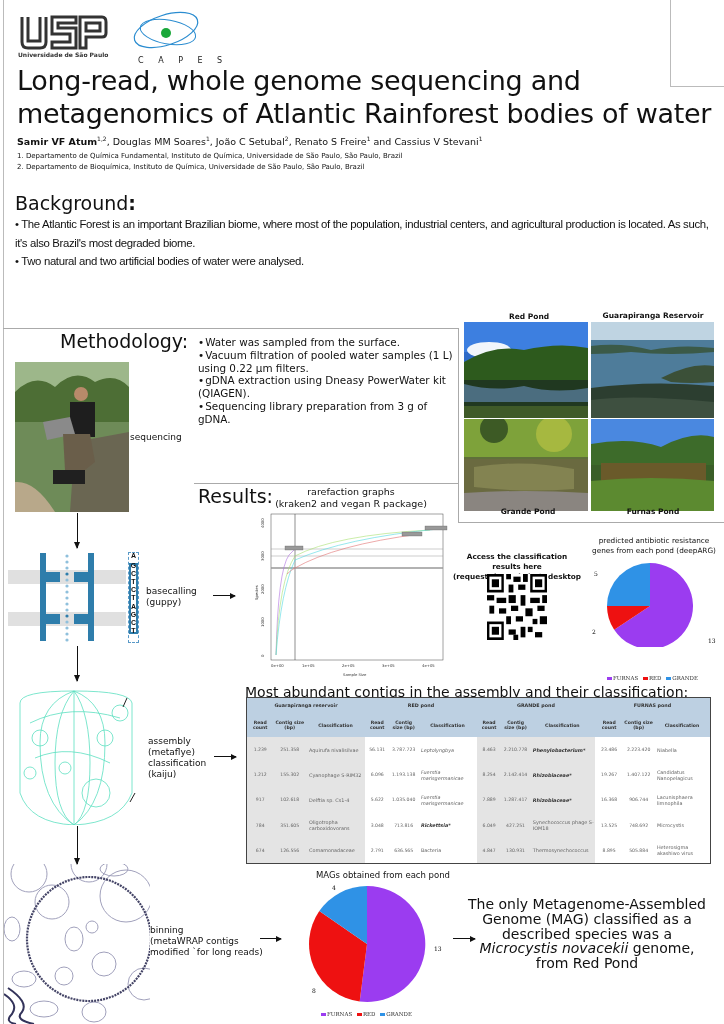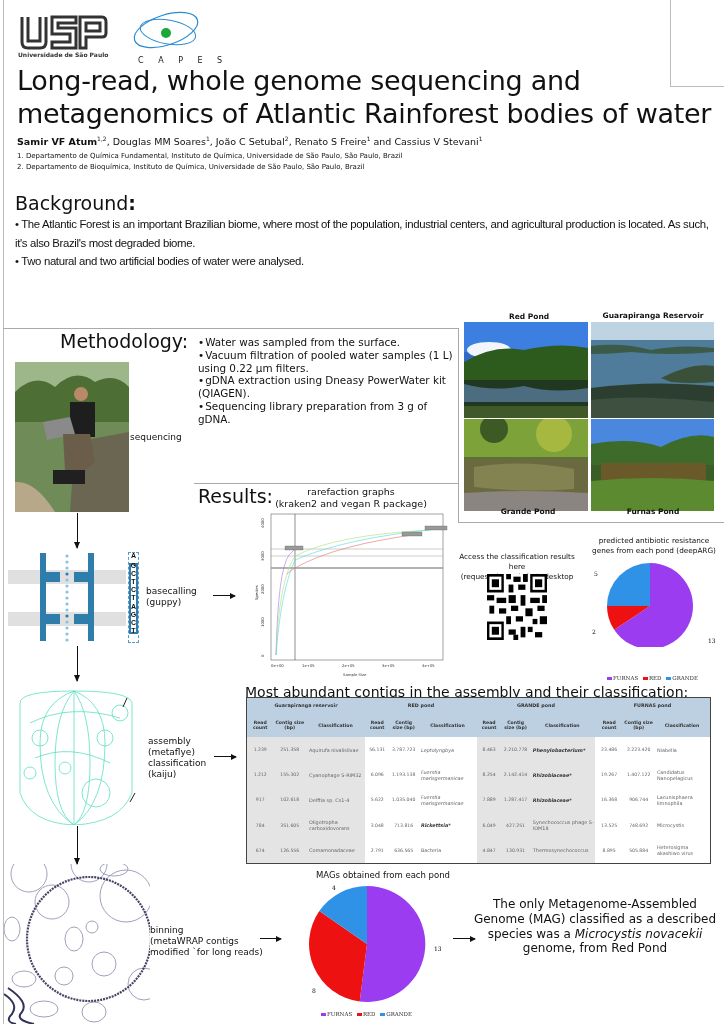--- a/index.html
+++ b/index.html
@@ -45,42 +45,42 @@
   .wf-label { font-size: 9px; line-height: 11px; }
   .arrow-v { width: 1px; background: #111; }
   .arrow-v::after { content: ""; position: absolute; left: -3px; bottom: -1px; border-left: 3.5px solid transparent; border-right: 3.5px solid transparent; border-top: 7px solid #111; }
   .arrow-h { height: 1px; background: #111; }
   .arrow-h::after { content: ""; position: absolute; right: -1px; top: -2.5px; border-top: 3px solid transparent; border-bottom: 3px solid transparent; border-left: 6px solid #111; }
 
   
   .rare-title { left: 266px; top: 486px; width: 170px; text-align: center; font-size: 9.5px; line-height: 12px; }
 
   
-  .qr-caption { left: 452px; top: 552px; width: 130px; text-align: center; font-size: 7.3px; line-height: 10px; font-weight: 400; }
+  .qr-caption { left: 452px; top: 552px; width: 130px; text-align: center; font-size: 7.3px; line-height: 10px; font-weight: 700; }
   .arg-title { left: 590px; top: 536px; width: 128px; text-align: center; font-size: 7.3px; line-height: 10px; }
   .legend { font-family: "DejaVu Serif", serif; font-size: 5.5px; color: #333; white-space: nowrap; }
   .legend .sw { display: inline-block; width: 5px; height: 3px; margin: 0 1px 0 3px; vertical-align: middle; }
   .pie-label { font-family: "DejaVu Serif", serif; font-size: 6px; color: #333; }
 
   
   .tbl-title { left: 245px; top: 684px; font-size: 14px; white-space: nowrap; }
   .tbl-wrap { left: 246px; top: 697px; width: 465px; height: 167px; border: 1px solid #444; background: #fff; }
   table.contigs { width: 100%; height: 100%; border-collapse: collapse; table-layout: fixed; font-size: 4.6px; color: #666; }
   table.contigs th { background: #bdd0e2; color: #333; font-weight: bold; font-size: 4.6px; text-align: center; vertical-align: middle; }
   table.contigs thead tr.grp th { height: 15px; font-size: 4.8px; }
   table.contigs thead tr.cols th { height: 24px; }
   table.contigs td { text-align: center; vertical-align: middle; padding: 0 1px; height: 25px; }
   table.contigs td.cls { text-align: left; padding-left: 3px; font-size: 4.9px; }
   table.contigs td.g { background: #e4e4e4; }
   table.contigs td.w { background: #ffffff; }
   table.contigs td.bold { font-weight: bold; font-style: italic; color: #333; }
   table.contigs td.ital { font-style: italic; }
 
   .mags-title { left: 298px; top: 870px; width: 170px; text-align: center; font-size: 8.5px; }
-  .conclusion { left: 462px; top: 897px; width: 250px; text-align: center; font-size: 12px; line-height: 14.8px; margin-left: 8px; }
+  .conclusion { left: 462px; top: 897px; width: 250px; text-align: center; font-size: 14px; line-height: 14.8px; }
   .conclusion i { font-style: italic; }
 </style>
 </head>
 <body>
 
 <div class="abs frame-left"></div>
 <div class="abs frame-right-top"></div>
 <div class="abs frame-right-top-h"></div>
 
 <svg class="abs usp-logo" viewBox="0 0 90 38">

